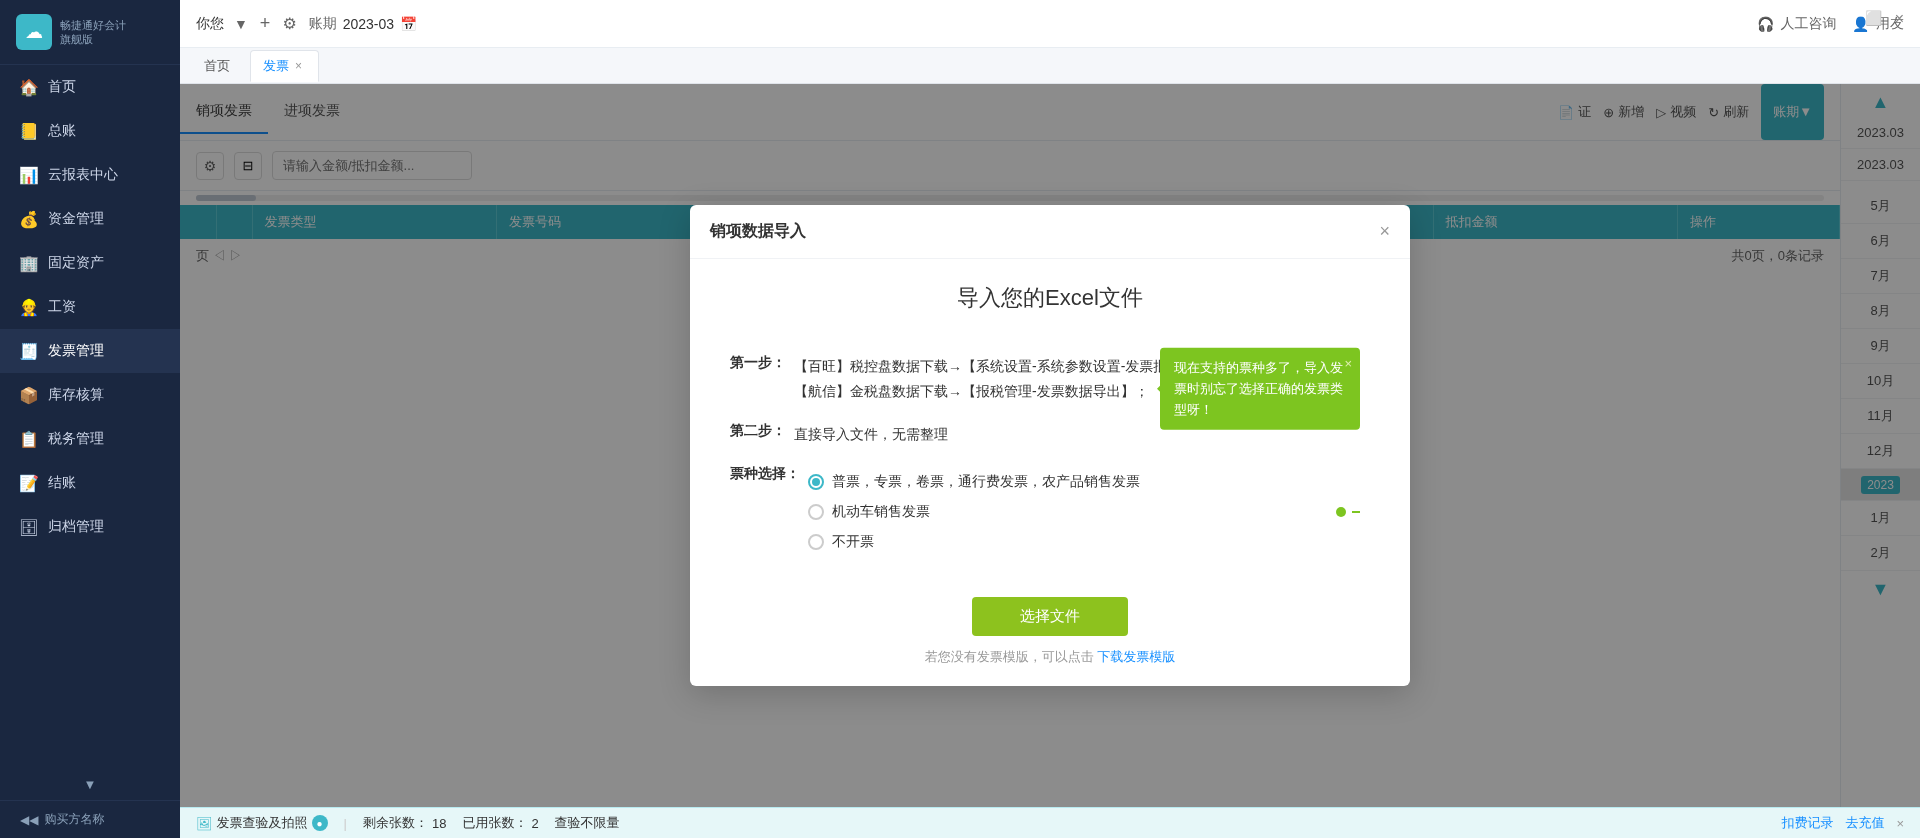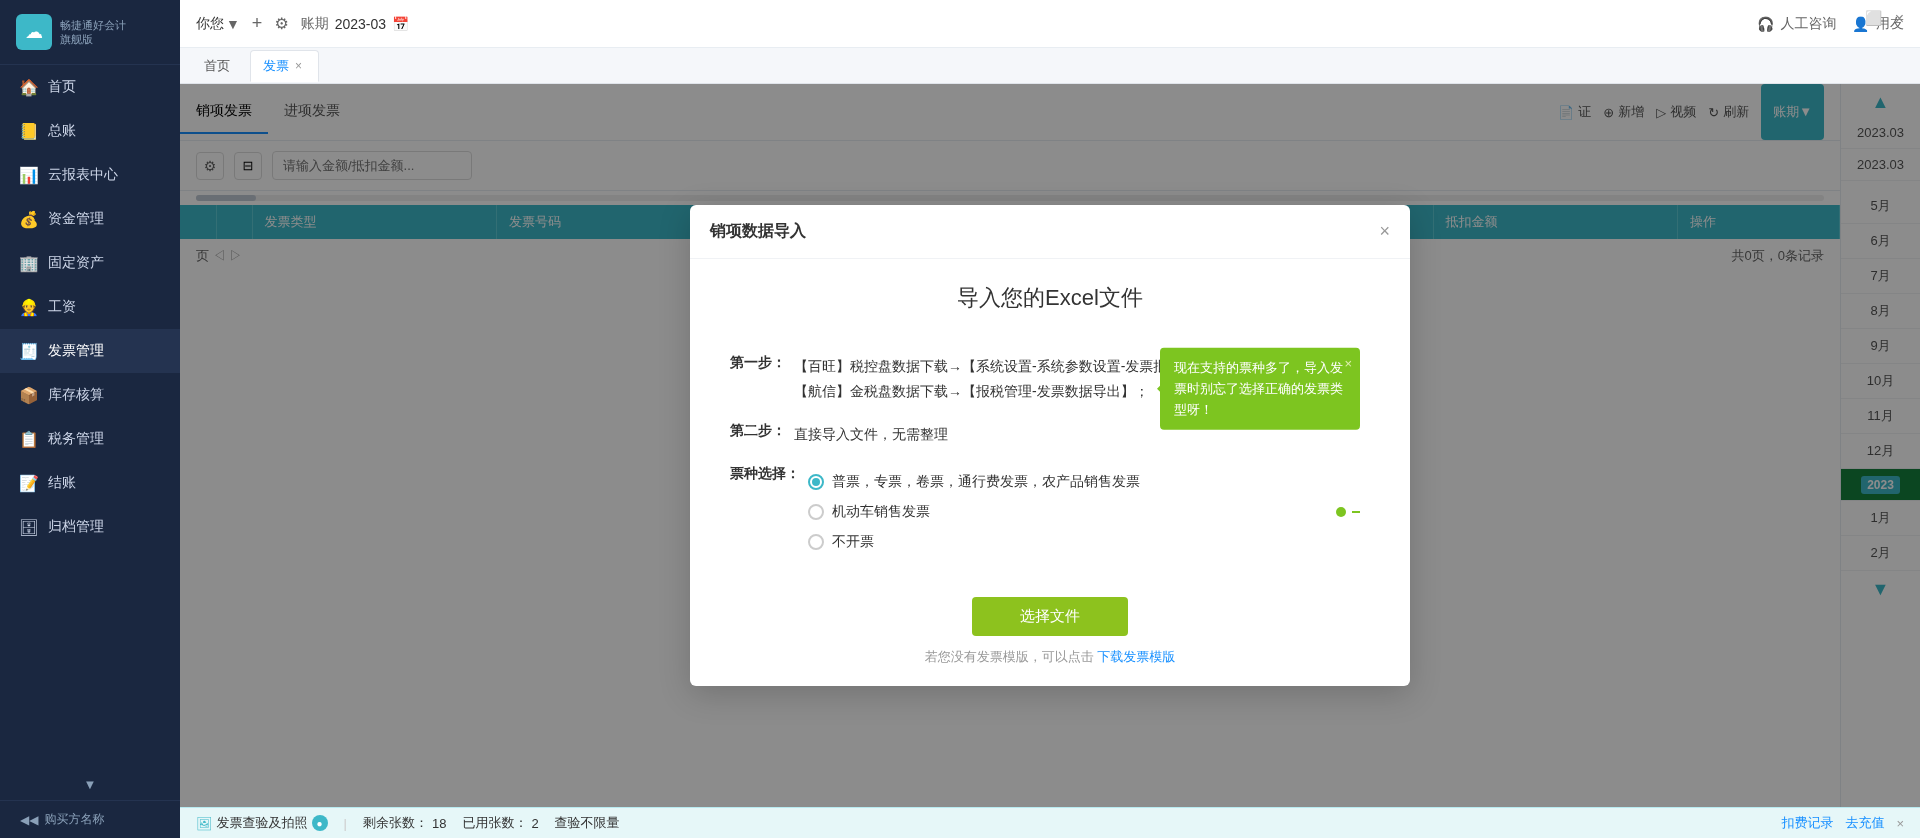--- a/index.html
+++ b/index.html
@@ -21,21 +21,21 @@
     .sidebar-item.active { background: #243350; color: #fff; }
     .sidebar-item-icon { width: 18px; height: 18px; display: flex; align-items: center; justify-content: center; font-size: 16px; }
     .sidebar-scroll-btn { display: flex; align-items: center; justify-content: center; padding: 8px; color: #8aa0b8; cursor: pointer; }
     .sidebar-footer { padding: 10px 20px; font-size: 12px; color: #8aa0b8; cursor: pointer; display: flex; align-items: center; gap: 6px; border-top: 1px solid #243350; }
 
     
     .main { flex: 1; display: flex; flex-direction: column; background: #f0f2f5; overflow: hidden; }
 
     
     .topbar { background: #fff; height: 48px; display: flex; align-items: center; padding: 0 16px; gap: 12px; border-bottom: 1px solid #e8edf2; flex-shrink: 0; }
-    .topbar-company { display: flex; align-items: center; gap: 2px; font-size: 14px; color: #333; }
+    .topbar-company { display: flex; align-items: center; gap: 10px; font-size: 14px; color: #333; }
     .topbar-company .arrow { color: #666; }
     .topbar-plus { color: #666; font-size: 18px; cursor: pointer; }
     .topbar-gear { color: #666; font-size: 16px; cursor: pointer; }
     .topbar-period { display: flex; align-items: center; gap: 6px; font-size: 14px; color: #333; }
     .topbar-period-label { color: #666; }
     .topbar-period-icon { color: #3db8c8; font-size: 14px; }
     .topbar-right { margin-left: auto; display: flex; align-items: center; gap: 16px; }
     .topbar-consult { display: flex; align-items: center; gap: 6px; color: #666; font-size: 14px; cursor: pointer; }
     .topbar-user { display: flex; align-items: center; gap: 6px; color: #666; font-size: 14px; cursor: pointer; }
 
@@ -44,33 +44,33 @@
     .tab-item { padding: 6px 16px; font-size: 13px; color: #555; cursor: pointer; border-radius: 4px 4px 0 0; display: flex; align-items: center; gap: 6px; }
     .tab-item.active { background: #fff; color: #1890ff; border: 1px solid #e0e4ea; border-bottom: 1px solid #fff; padding-left: 12px; }
     .tab-close { font-size: 12px; color: #999; }
 
     
     .page-content { flex: 1; display: flex; overflow: hidden; position: relative; }
 
     
     .left-panel { flex: 1; background: #fff; display: flex; flex-direction: column; overflow: hidden; }
     .sub-tab { padding: 12px 16px; font-size: 14px; color: #555; cursor: pointer; border-bottom: 2px solid transparent; }
-    .sub-tab.active { color: #000000; border-bottom: 2px solid #1890ff; }
+    .sub-tab.active { color: #404040; border-bottom: 2px solid #1890ff; }
 
     
     .toolbar { display: flex; align-items: center; padding: 10px 16px; gap: 10px; border-bottom: 1px solid #e8edf2; }
     .toolbar-search { border: 1px solid #ddd; border-radius: 4px; padding: 6px 10px; font-size: 13px; width: 200px; color: #999; outline: none; }
     .toolbar-gear { width: 28px; height: 28px; border: 1px solid #ddd; border-radius: 4px; display: flex; align-items: center; justify-content: center; cursor: pointer; font-size: 14px; color: #666; }
     .data-table { width: 100%; border-collapse: collapse; }
     .data-table th { background: #3db8c8; color: #fff; padding: 8px 12px; text-align: left; font-size: 13px; font-weight: normal; border-right: 1px solid #5ecad6; white-space: nowrap; }
 
     
     .right-panel { width: 80px; background: #fff; border-left: 1px solid #e8edf2; display: flex; flex-direction: column; overflow: hidden; }
     .month-item { padding: 8px 12px; font-size: 13px; color: #555; cursor: pointer; text-align: center; border-bottom: 1px solid #f0f2f5; }
-    .month-item.active { background: #15803d; color: #1890ff; font-weight: bold; }
+    .month-item.active { background: #e5e5e5; color: #1890ff; font-weight: normal; }
     .header-action-btn { display: flex; align-items: center; gap: 4px; font-size: 13px; color: #555; cursor: pointer; }
     .period-dropdown { background: #3db8c8; color: #fff; border: none; border-radius: 4px; padding: 19px 12px; font-size: 13px; cursor: pointer; display: flex; align-items: center; gap: 4px; }
 
     
     .status-bar { background: #e6f7f8; border-top: 1px solid #b8eaf0; padding: 6px 16px; display: flex; align-items: center; gap: 16px; font-size: 13px; color: #333; flex-shrink: 0; }
     .status-bar-item { display: flex; align-items: center; gap: 4px; }
     .status-bar-link { color: #1890ff; cursor: pointer; }
     .status-bar-close { margin-left: auto; color: #999; cursor: pointer; }
     .status-badge { background: #3db8c8; color: #fff; border-radius: 50%; width: 16px; height: 16px; display: flex; align-items: center; justify-content: center; font-size: 10px; }
 

